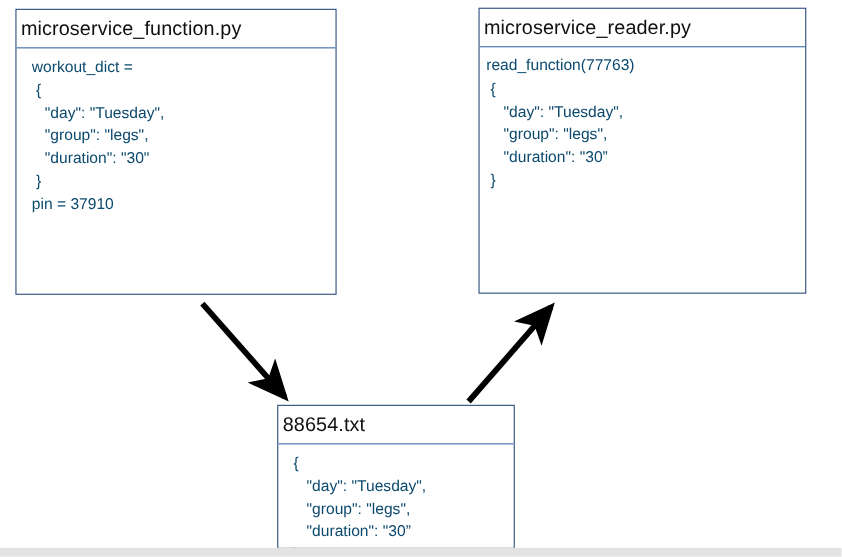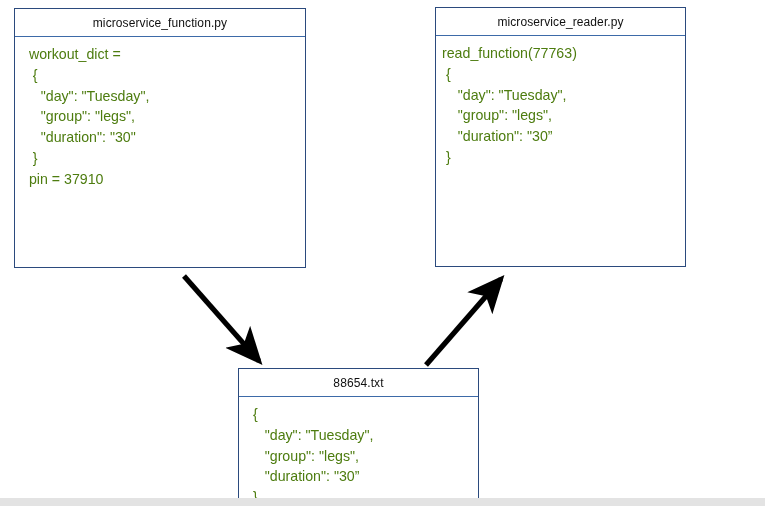--- a/index.html
+++ b/index.html
@@ -28,39 +28,38 @@
     background: #e3e3e3;
   }
   .node-box {
     position: absolute;
     box-sizing: border-box;
     background: #ffffff;
     border: 1.6px solid #2b4a7d;
     overflow: hidden;
   }
   .node-title {
-    text-align: center;
-    font-size: 12px;
+    font-size: 18px;
     color: #101010;
     padding: 7px 4px 6px 4px;
     letter-spacing: 0.1px;
     white-space: nowrap;
   }
   .node-divider {
     height: 1px;
     background: #3d6aa8;
     margin: 0;
   }
   .node-body {
     padding: 7px 6px 4px 6px;
   }
   .code-line {
     font-family: "Liberation Sans", sans-serif;
     font-size: 14.2px;
-    color: #4d7c0f;
+    color: #0c4a6e;
     line-height: 20.8px;
     white-space: pre;
   }
   .code-line.blank {
     line-height: 18px;
   }
   .code-line.returns {
     color: #ff0000;
     font-weight: bold;
   }
@@ -68,27 +67,27 @@
   
   #box-function {
     left: 14px;
     top: 8px;
     width: 292px;
     height: 260px;
   }
   #box-reader {
     left: 435px;
     top: 7px;
-    width: 251px;
+    width: 298px;
     height: 260px;
   }
   #box-textfile {
-    left: 238px;
+    left: 252px;
     top: 368px;
-    width: 241px;
+    width: 216px;
     height: 131px;
   }
 
   #arrows {
     position: absolute;
     left: 0;
     top: 0;
     width: 765px;
     height: 506px;
     pointer-events: none;

